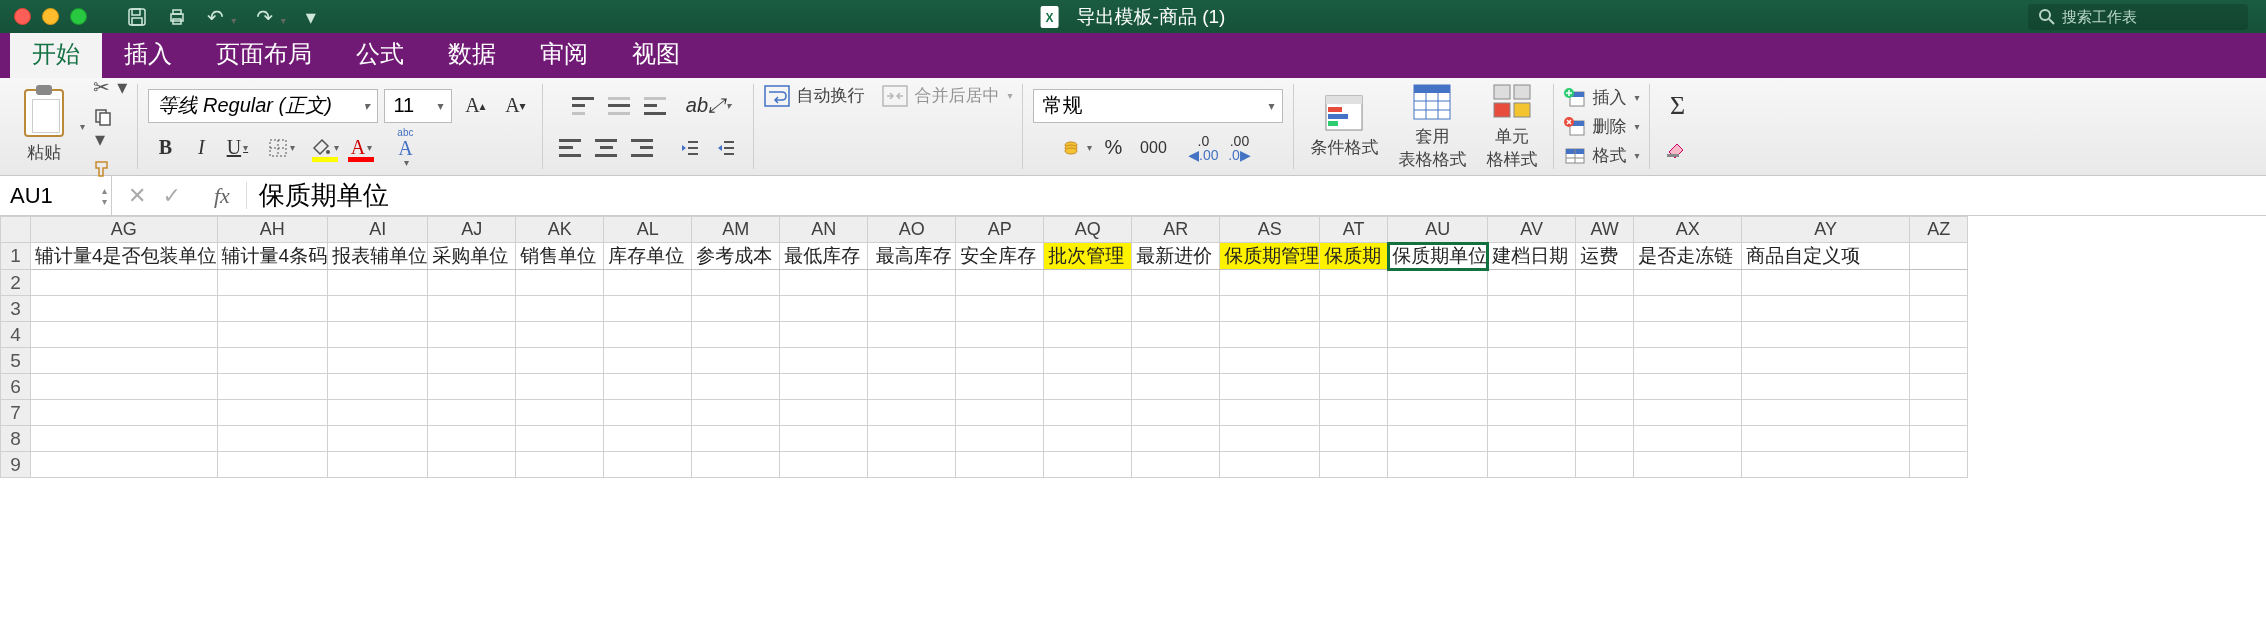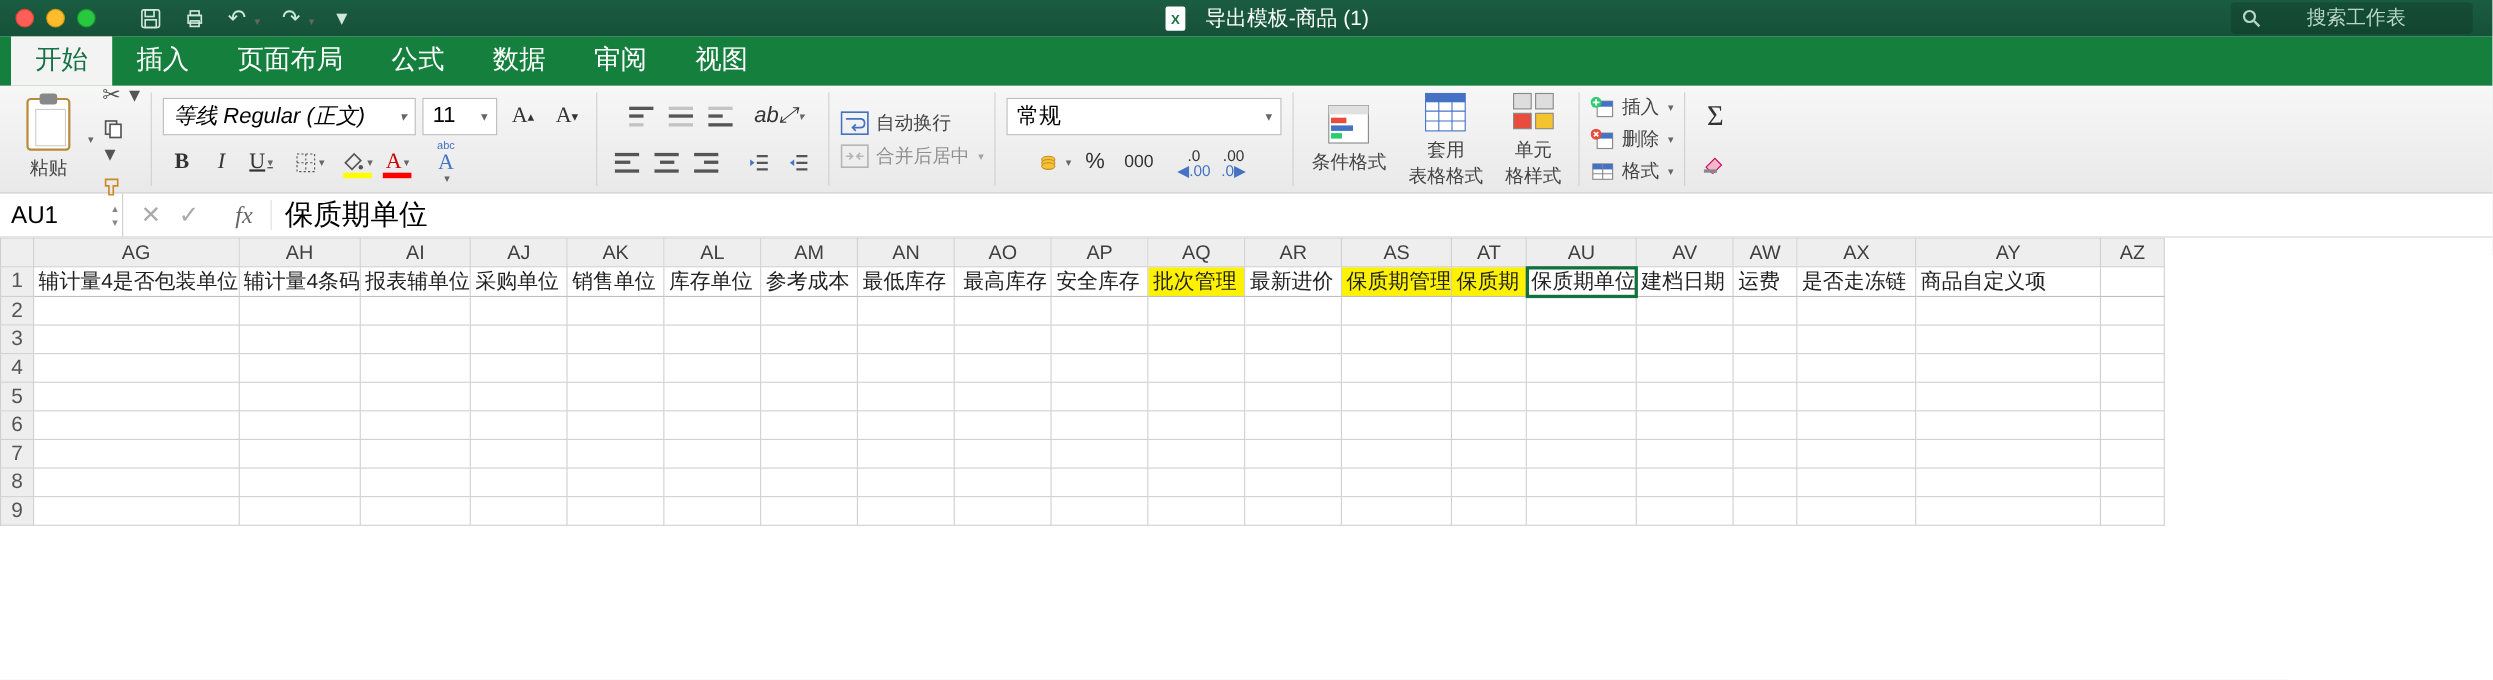--- a/index.html
+++ b/index.html
@@ -7,29 +7,29 @@
   
   
   .titlebar { height: 33px; background: linear-gradient(#1a5c42,#165139); display: flex; align-items: center; color: #fff; font-size: 19px; position: relative; }
   .traffic { display: flex; gap: 11px; margin-left: 14px; }
   .tl { width: 17px; height: 17px; border-radius: 50%; }
   .tl.red { background: #ff5f57; border:1px solid #d43; }
   .tl.yel { background: #ffbd2e; border:1px solid #d99a10; }
   .tl.grn { background: #28c840; border:1px solid #1a9a2e; }
   .qat { display:flex; align-items:center; gap:20px; margin-left:40px; }
   .qat .qbtn { color:#cfe8db; font-size:20px; }
-  .doc-title { position:absolute; left:50%; transform:translateX(-50%); display:flex; align-items:center; gap:18px;margin-left:19px; }
+  .doc-title { position:absolute; left:50%; transform:translateX(-50%); display:flex; align-items:center; gap:18px; }
   .doc-icon { width:18px; height:22px; background:#fff; border-radius:2px; position:relative; }
   .doc-icon::after{content:"X"; position:absolute; color:#167346; font-size:12px; font-weight:bold; left:5px; top:5px;}
   .search-area { margin-left:auto; display:flex; align-items:center; gap:6px; margin-right:18px; color:#b8d6c8; background: rgba(0,0,0,.15); padding:4px 10px; border-radius:4px; width:220px;}
-  .search-area input { background:transparent; border:none; color:#fff; outline:none; font-size:18px; width:160px;text-align:center;}
+  .search-area input { background:transparent; border:none; color:#fff; outline:none; font-size:15px; width:160px;}
   .search-area input::placeholder{color:#b8d6c8;}
 
   
-  .tabsrow { height: 45px; background: #15803d; display:flex; align-items:flex-end; padding-left:10px; }
+  .tabsrow { height: 45px; background: #701a75; display:flex; align-items:flex-end; padding-left:10px; }
   .tab { color:#fff; font-size:24px; padding: 8px 22px; cursor:pointer; }
   .tab.active { background:#f3f3f3; color:#167346; border-radius:4px 4px 0 0; font-weight:500;}
   
   
   .ribbon { height: 98px; background: linear-gradient(#f7f7f7,#e9e9e9); border-bottom:1px solid #c8c8c8; display:flex; align-items:center; padding:6px 8px; gap:0;}
   .group { height:100%; display:flex; align-items:center; padding:0 10px; border-right:1px solid #cfcfcf; gap:8px;}
   .hstack{display:flex;align-items:center;gap:6px;}
   .lbl { font-size:17px; color:#444; }
   .bigbtn{display:flex;flex-direction:column;align-items:center;justify-content:center;gap:4px;padding:2px 6px;}
   .clipboard-icon{width:40px;height:48px;background:#fff;border:2px solid #b88a3a;border-radius:4px;position:relative;}
@@ -263,21 +263,21 @@
         <svg width="20" height="18" viewBox="0 0 20 18">
             <path d="M2 9 L6 6 L6 12 Z" fill="#4472c4"></path>
             <line x1="8" y1="3" x2="18" y2="3" stroke="#555" stroke-width="2"></line>
             <line x1="8" y1="9" x2="18" y2="9" stroke="#555" stroke-width="2"></line>
             <line x1="8" y1="15" x2="18" y2="15" stroke="#555" stroke-width="2"></line>
           </svg>
       </div>
     </div>
   </div>
 
-  <div class="group" style="flex-direction:column;gap:7px;justify-content:center;align-items:flex-start;">
+  <div class="group" style="flex-direction:row;gap:18px;justify-content:center;align-items:flex-start;">
     <div class="hstack">
       <svg width="26" height="22" viewBox="0 0 26 22">
           <rect x="1" y="1" width="24" height="20" fill="none" stroke="#4472c4" stroke-width="1.5"></rect>
           <path d="M5 7 L18 7 Q22 7 22 11 Q22 15 18 15 L12 15 M14 12 L11 15 L14 18" fill="none" stroke="#4472c4" stroke-width="1.5"></path>
         </svg>
       <span class="lbl">自动换行</span>
     </div>
     <div class="hstack" style="opacity:.55;">
       <svg width="26" height="22" viewBox="0 0 26 22">
           <rect x="1" y="1" width="24" height="20" fill="none" stroke="#888" stroke-width="1.5"></rect>

